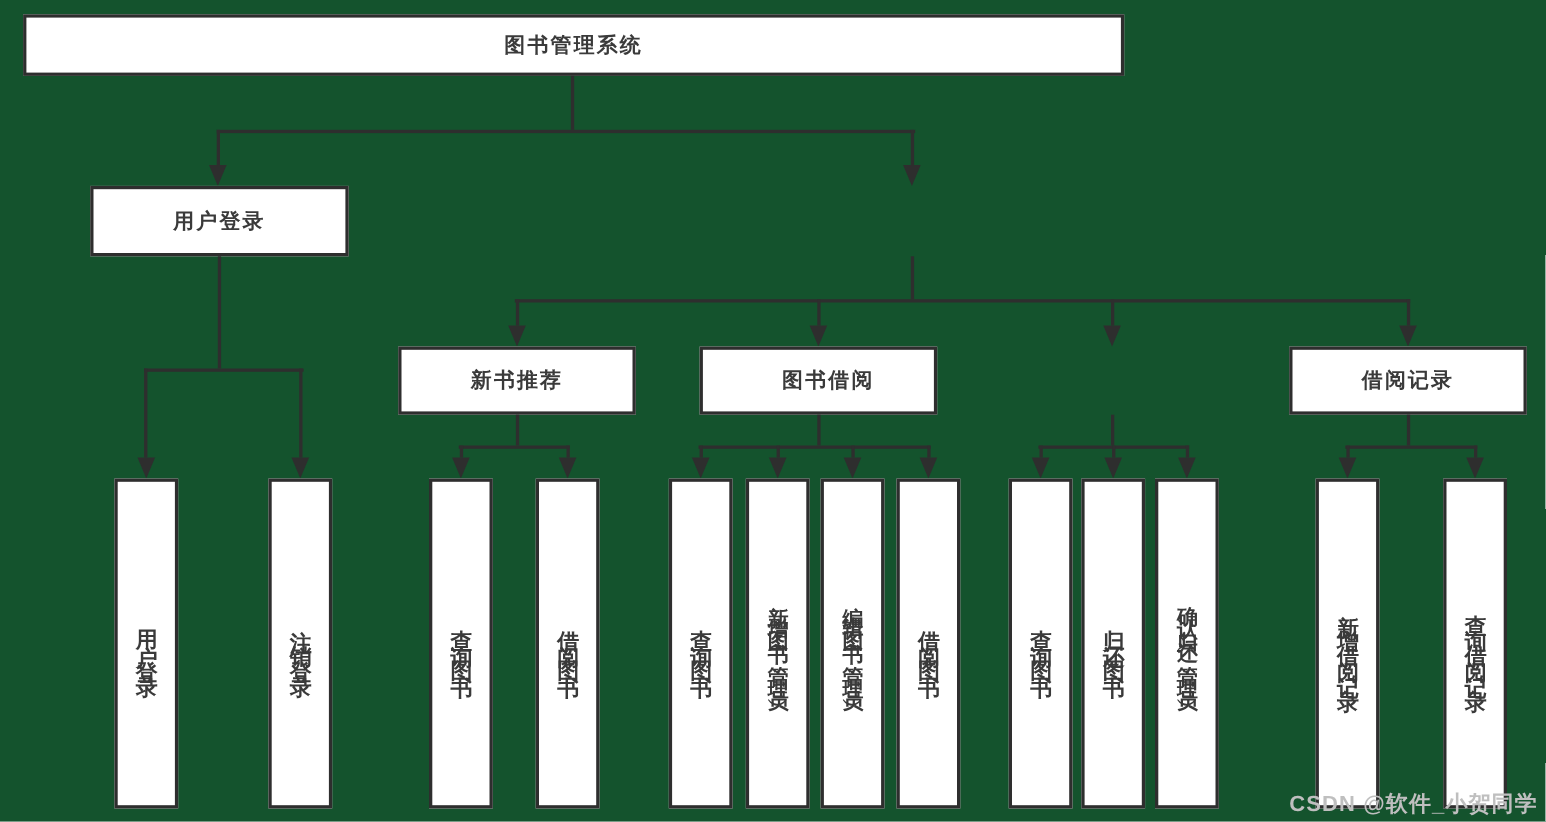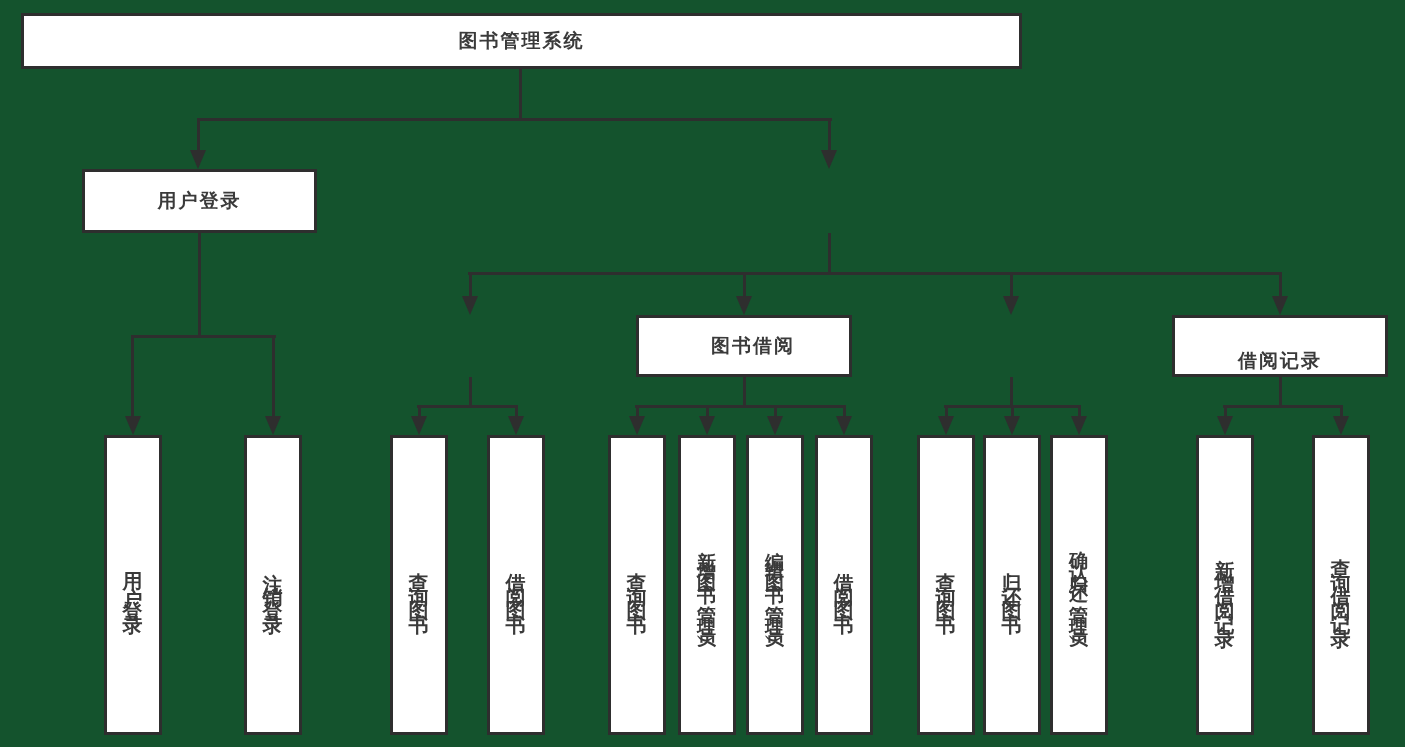--- a/index.html
+++ b/index.html
@@ -98,24 +98,27 @@
   <div class="hl" style="left:468px; top:272px; width:814px;"></div>
   <div class="vl" style="left:469px; top:272px; height:24px;"></div>
   <div class="ah" style="left:462px; top:296px;"></div>
   <div class="vl" style="left:743px; top:272px; height:24px;"></div>
   <div class="ah" style="left:736px; top:296px;"></div>
   <div class="vl" style="left:1010px; top:272px; height:24px;"></div>
   <div class="ah" style="left:1003px; top:296px;"></div>
   <div class="vl" style="left:1279px; top:272px; height:24px;"></div>
   <div class="ah" style="left:1272px; top:296px;"></div>
 
+  <div class="box" style="left:362px; top:315px; width:216px; height:62px;">
+    <span>新书推荐</span>
+  </div>
   <div class="box" style="left:636px; top:315px; width:216px; height:62px;padding-left:18px;">
     <span>图书借阅</span>
   </div>
-  <div class="box" style="left:1172px; top:315px; width:216px; height:62px;align-items:flex-end;">
+  <div class="box" style="left:1172px; top:315px; width:216px; height:62px;">
     <span>借阅记录</span>
   </div>
 
   <div class="vl" style="left:469px; top:377px; height:28px;"></div>
   <div class="hl" style="left:417px; top:405px; width:101px;"></div>
   <div class="vl" style="left:418px; top:405px; height:11px;"></div>
   <div class="ah" style="left:411px; top:416px;"></div>
   <div class="vl" style="left:515px; top:405px; height:11px;"></div>
   <div class="ah" style="left:508px; top:416px;"></div>
 
@@ -183,14 +186,15 @@
     <span class="vt">确认归还（管理员）</span>
   </div>
 
   <div class="vbox" style="left:1196px;">
     <span class="vt">新增借阅记录</span>
   </div>
   <div class="vbox" style="left:1312px;">
     <span class="vt">查询借阅记录</span>
   </div>
 
+  <div class="wm">CSDN @软件_小贺同学</div>
 
 </div>
 
 </body></html>

